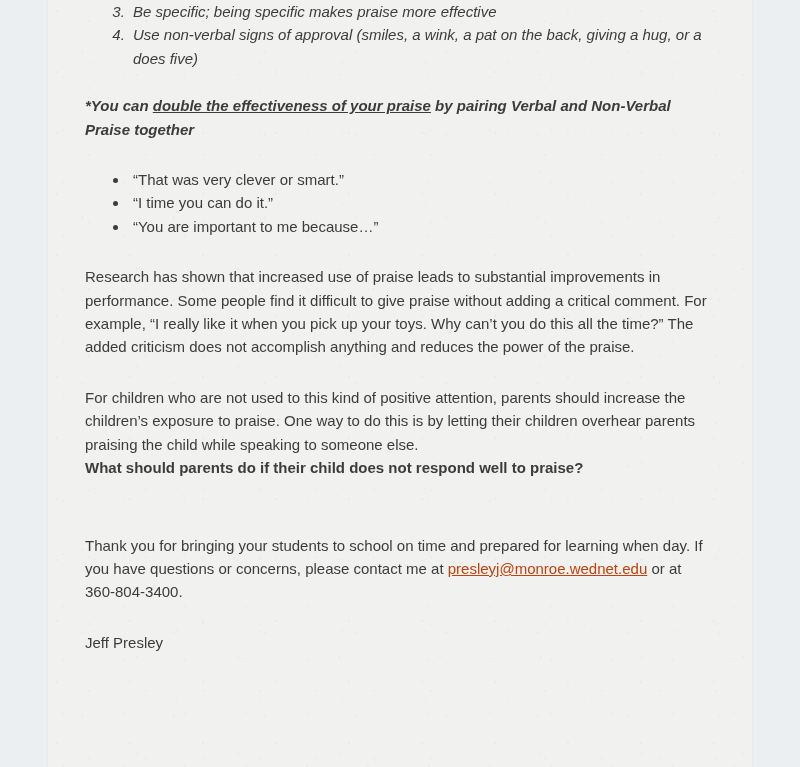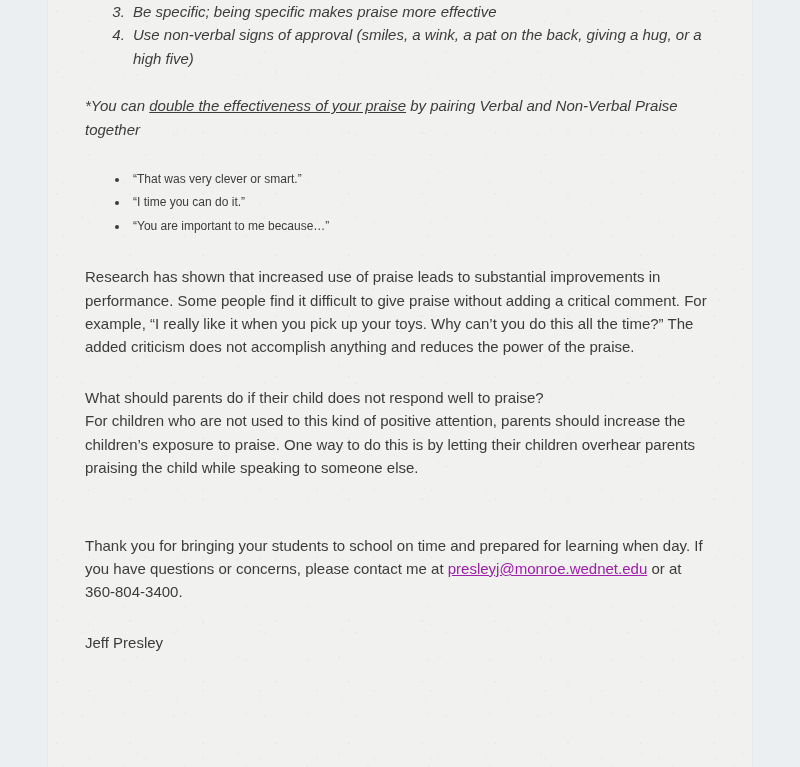--- a/index.html
+++ b/index.html
@@ -81,47 +81,47 @@
     line-height: 23.4px;
     padding-left: 4px;
   }
   ul.bullet-list {
     margin: 0;
     padding-left: 44px;
     list-style-type: disc;
   }
   ul.bullet-list li {
     color: #3c3c3c;
-    font-size: 12px;
+    font-size: 15px;
     line-height: 23.4px;
     padding-left: 4px;
   }
   .italic { font-style: italic; }
-  .bold { font-weight: normal; }
+  .bold { font-weight: bold; }
   .underline { text-decoration: underline; }
   .link {
-    color: #a21caf;
+    color: #c2410c;
     cursor: pointer;
   }
   .para-block { margin: 0; }
 </style>
 </head>
 <body>
 
 <div class="page-wrap">
 
   <div class="gutter-left"></div>
   <div class="gutter-right"></div>
 
   <div class="sheet">
     <div class="content">
 
       <ol class="num-list" start="3">
         <li>Be specific; being specific makes praise more effective</li>
-        <li>Use non-verbal signs of approval (smiles, a wink, a pat on the back, giving a hug, or a high five)</li>
+        <li>Use non-verbal signs of approval (smiles, a wink, a pat on the back, giving a hug, or a does five)</li>
       </ol>
 
       <div class="gap-md"></div>
 
       <p class="para-block italic bold"><span>*You can </span><span class="underline">double the effectiveness of your praise</span><span> by pairing Verbal and Non-Verbal Praise together</span></p>
 
       <div class="gap-lg"></div>
 
 
       <ul class="bullet-list">
@@ -129,22 +129,22 @@
         <li>“I time you can do it.”</li>
         <li>“You are important to me because…”</li>
       </ul>
 
       <div class="gap-lg"></div>
 
       <p class="para-block">Research has shown that increased use of praise leads to substantial improvements in performance. Some people find it difficult to give praise without adding a critical comment. For example, “I really like it when you pick up your toys. Why can’t you do this all the time?” The added criticism does not accomplish anything and reduces the power of the praise.</p>
 
       <div class="gap-lg"></div>
 
+      <p class="para-block">For children who are not used to this kind of positive attention, parents should increase the children’s exposure to praise. One way to do this is by letting their children overhear parents praising the child while speaking to someone else.</p>
       <p class="para-block bold">What should parents do if their child does not respond well to praise?</p>
-      <p class="para-block">For children who are not used to this kind of positive attention, parents should increase the children’s exposure to praise. One way to do this is by letting their children overhear parents praising the child while speaking to someone else.</p>
 
       <div class="gap-lg"></div>
 
 
       <div class="gap-lg"></div>
 
       <p class="para-block"><span>Thank you for bringing your students to school on time and prepared for learning when day. If you have questions or concerns, please contact me at </span><a class="link" href="#">presleyj@monroe.wednet.edu</a><span> or at 360-804-3400.</span></p>
 
       <div class="gap-lg"></div>
 

